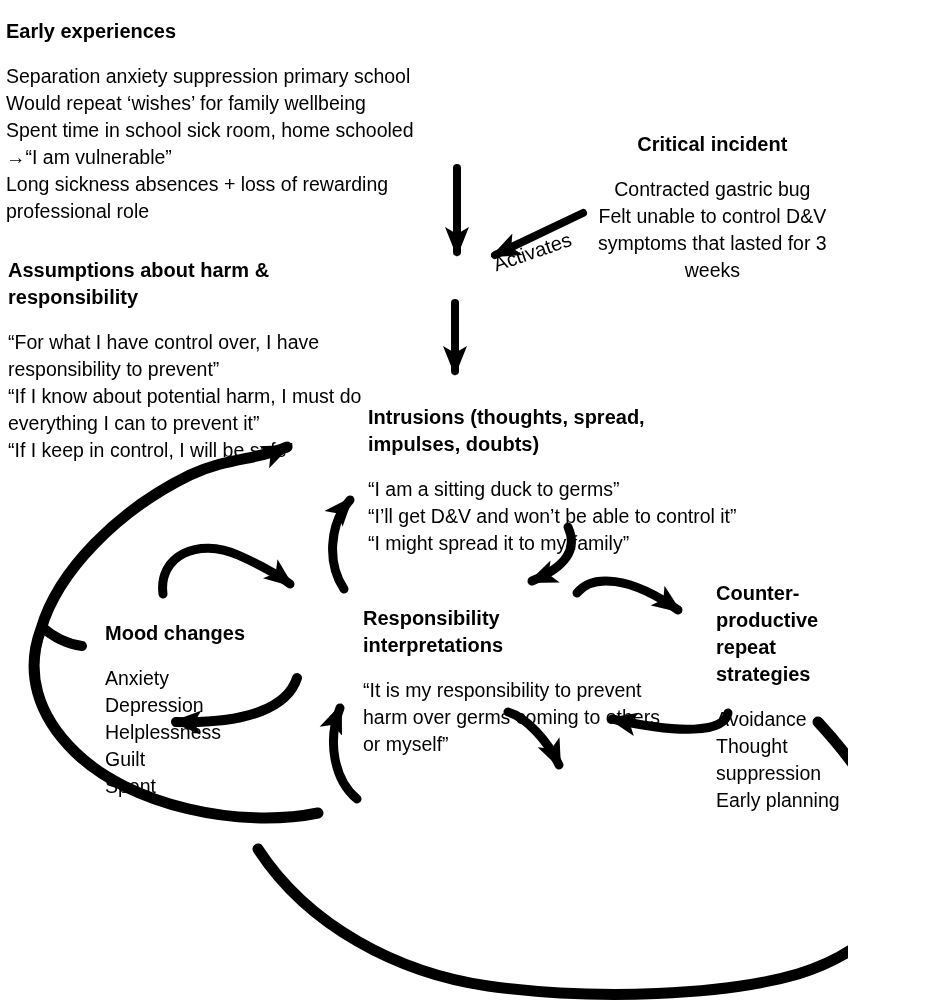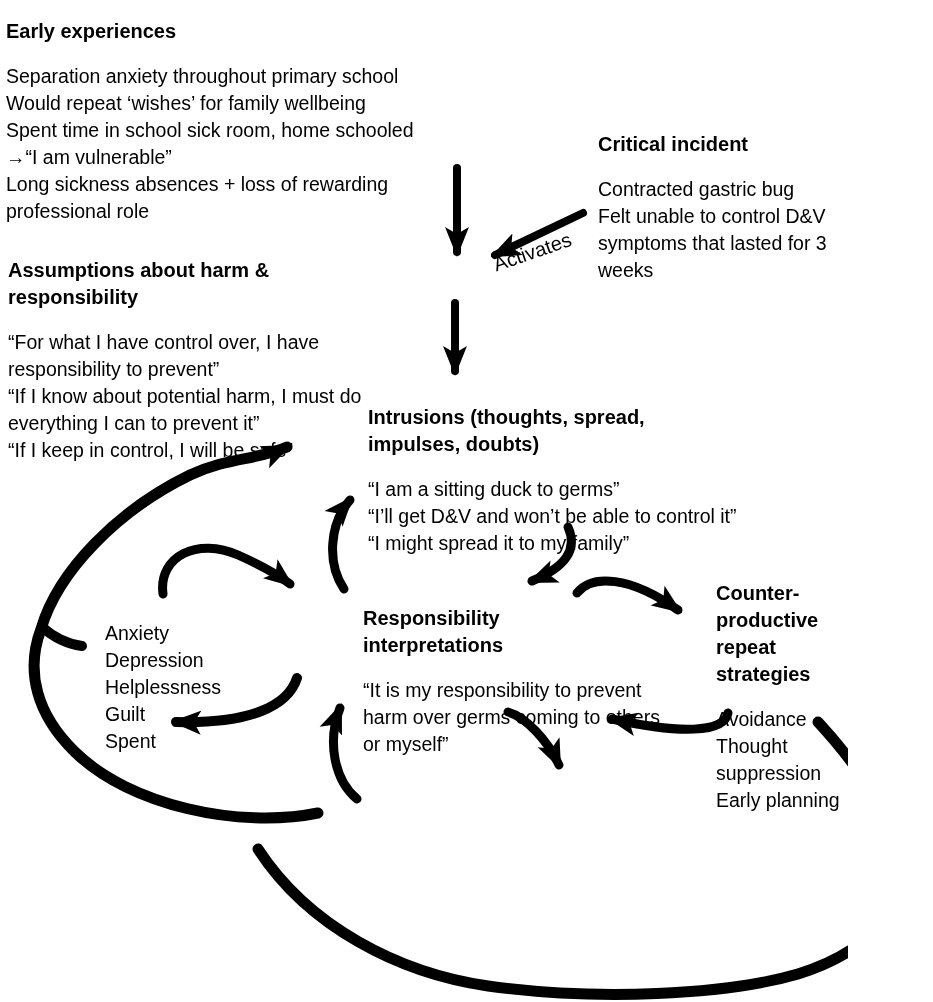--- a/index.html
+++ b/index.html
@@ -78,29 +78,29 @@
       <path class="shaft" stroke-width="10" d="M 42,627 Q 60,643 82,646"></path>
     </g>
 
     <g>
       <path class="shaft" stroke-width="11" d="M 818,722 C 856,763 891,812 897,862 C 903,912 868,952 798,974 C 726,995 597,1001 488,986 C 398,973 308,926 258,849"></path>
     </g>
   </svg>
 
   <div class="block" style="left:6px;top:0px;">
     <div class="bt">Early experiences</div>
-    <div class="bl">Separation anxiety throughout primary school
+    <div class="bl">Separation anxiety suppression primary school
 Would repeat ‘wishes’ for family wellbeing
 Spent time in school sick room, home schooled
 →“I am vulnerable”
 Long sickness absences + loss of rewarding
 professional role</div>
   </div>
 
-  <div class="block" style="left:598px;top:113px;">
+  <div class="block" style="left:598px;top:113px;text-align:center;">
     <div class="bt">Critical incident</div>
     <div class="bl">Contracted gastric bug
 Felt unable to control D&amp;V
 symptoms that lasted for 3
 weeks</div>
   </div>
 
   <div class="activates">Activates</div>
 
   <div class="block" style="left:8px;top:239px;">
@@ -115,20 +115,21 @@
 
   <div class="block" style="left:368px;top:386px;">
     <div class="bt">Intrusions (thoughts, spread,
 impulses, doubts)</div>
     <div class="bl">“I am a sitting duck to germs”
 “I’ll get D&amp;V and won’t be able to control it”
 “I might spread it to my family”</div>
   </div>
 
   <div class="block" style="left:105px;top:602px;">
+    <div class="bt">Mood changes</div>
     <div class="bl">Anxiety
 Depression
 Helplessness
 Guilt
 Spent</div>
   </div>
 
   <div class="block" style="left:363px;top:587px;">
     <div class="bt">Responsibility
 interpretations</div>

